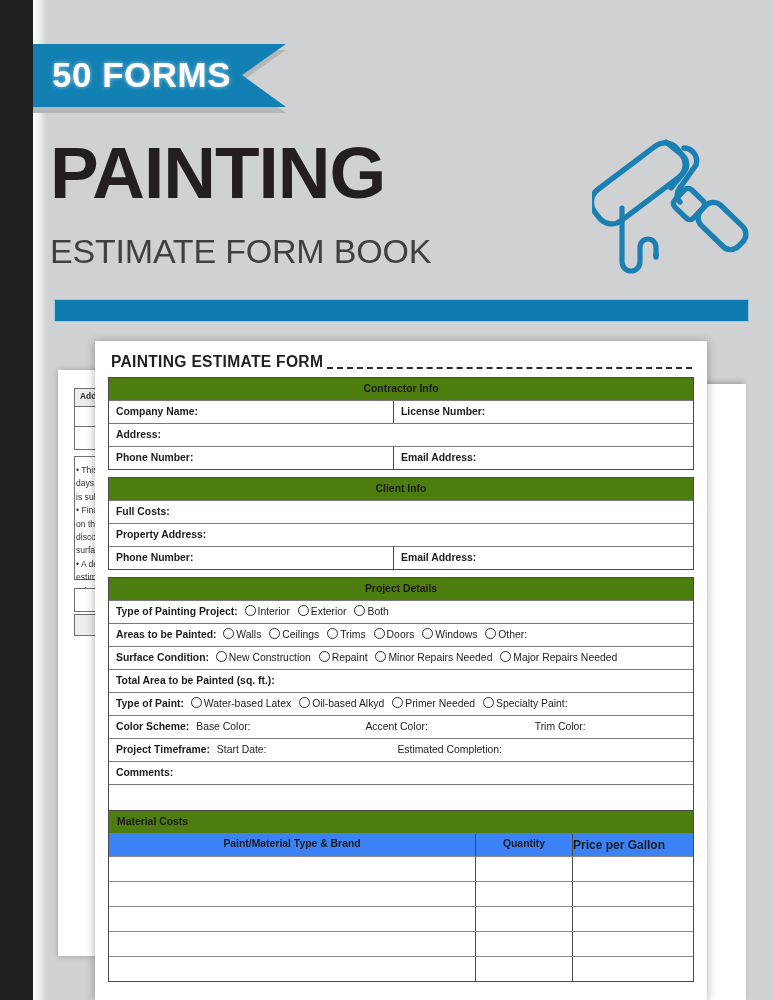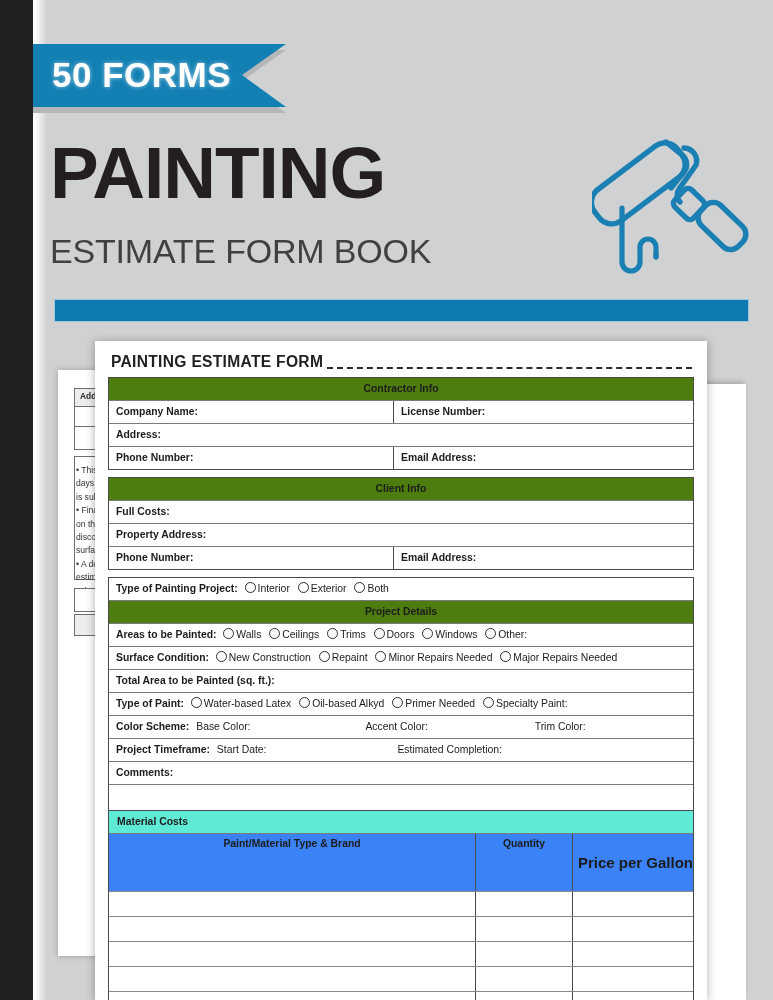--- a/index.html
+++ b/index.html
@@ -118,29 +118,29 @@
   .plain{font-weight:normal;}
 
   
   .radio{
     display:inline-block;width:9px;height:9px;border:1.2px solid #2d2d2d;
     border-radius:50%;vertical-align:-1px;margin:0 2px 0 4px;background:#fff;
   }
   .opt{margin-right:1px;}
 
   
-  .mat-head{background:#5eead4;font-size:10.4px;font-weight:bold;color:#1c1c1c;
+  .mat-head{background:#4d7c0f;font-size:10.4px;font-weight:bold;color:#1c1c1c;
             padding:4px 8px;line-height:14px;}
   .cols{display:flex;background:#3b82f6;}
   .col-a{flex:1;border-right:1.4px solid #4a4a4a;text-align:center;
          font-size:10.4px;font-weight:bold;padding:4px 0;color:#1c1c1c;}
   .col-b{flex:0 0 96px;border-right:1.4px solid #4a4a4a;text-align:center;
          font-size:10.4px;font-weight:bold;padding:4px 0;color:#1c1c1c;}
-  .col-c{flex:0 0 120px;text-align:right;font-size:15px;font-weight:bold;
-         padding:20px 0;color:#1c1c1c;}
+  .col-c{flex:0 0 120px;text-align:left;font-size:12px;font-weight:bold;
+         padding:4px 0;color:#1c1c1c;}
   .erow{display:flex;height:24px;border-top:1.2px solid #8a8a8a;}
   .ea{flex:1;border-right:1.4px solid #4a4a4a;}
   .eb{flex:0 0 96px;border-right:1.4px solid #4a4a4a;}
   .ec{flex:0 0 120px;}
 </style>
 </head>
 <body>
 
 <div id="spine"></div>
 <div id="spine-light"></div>
@@ -226,30 +226,30 @@
       <div class="cell full lbl">Property Address:</div>
     </div>
     <div class="row">
       <div class="cell left lbl">Phone Number:</div>
       <div class="cell right lbl">Email Address:</div>
     </div>
   </div>
 
   <div class="tbl" style="top:236px;">
     <div class="row">
+      <div class="cell full sec-head">Project Details</div>
+    </div>
+
+    <div class="row">
       <div class="cell full">
         <span class="lbl">Type of Painting Project:</span>
         <span class="opt"><span class="radio"></span><span>Interior</span></span>
         <span class="opt"><span class="radio"></span><span>Exterior</span></span>
         <span class="opt"><span class="radio"></span><span>Both</span></span>
       </div>
-    </div>
-
-    <div class="row">
-      <div class="cell full sec-head">Project Details</div>
     </div>
 
     <div class="row">
       <div class="cell full">
         <span class="lbl">Areas to be Painted:</span>
         <span class="opt"><span class="radio"></span><span>Walls</span></span>
         <span class="opt"><span class="radio"></span><span>Ceilings</span></span>
         <span class="opt"><span class="radio"></span><span>Trims</span></span>
         <span class="opt"><span class="radio"></span><span>Doors</span></span>
         <span class="opt"><span class="radio"></span><span>Windows</span></span>

